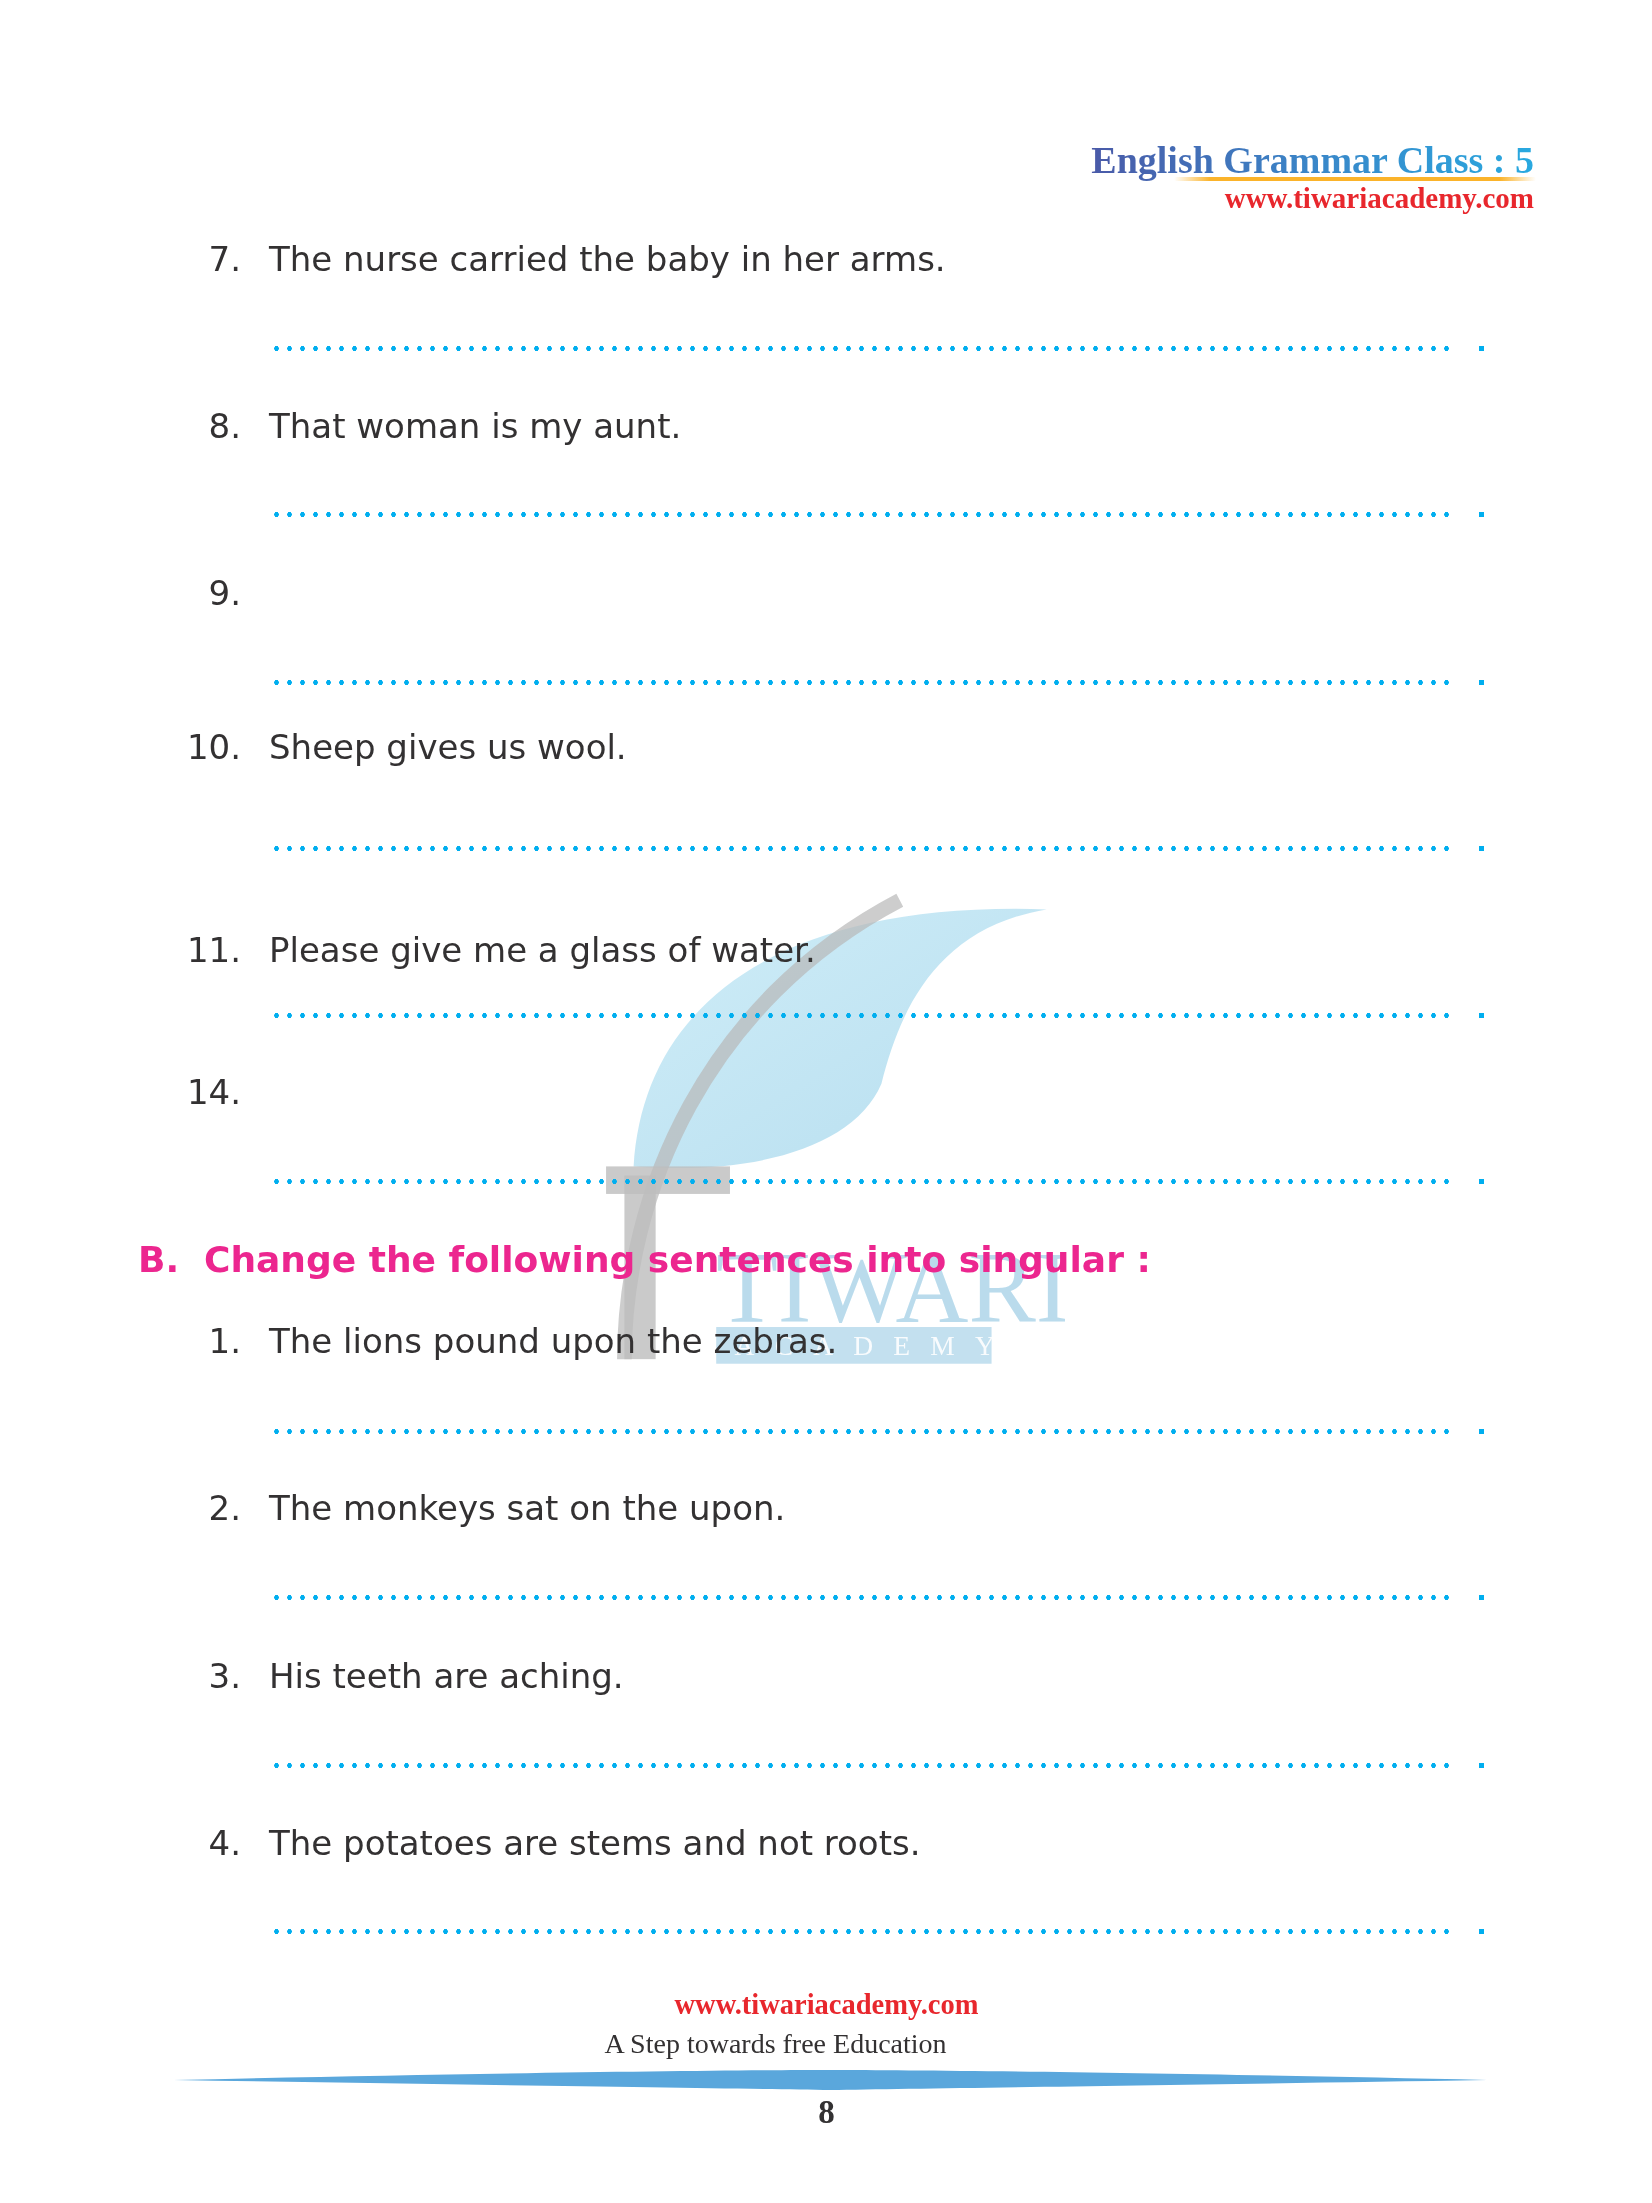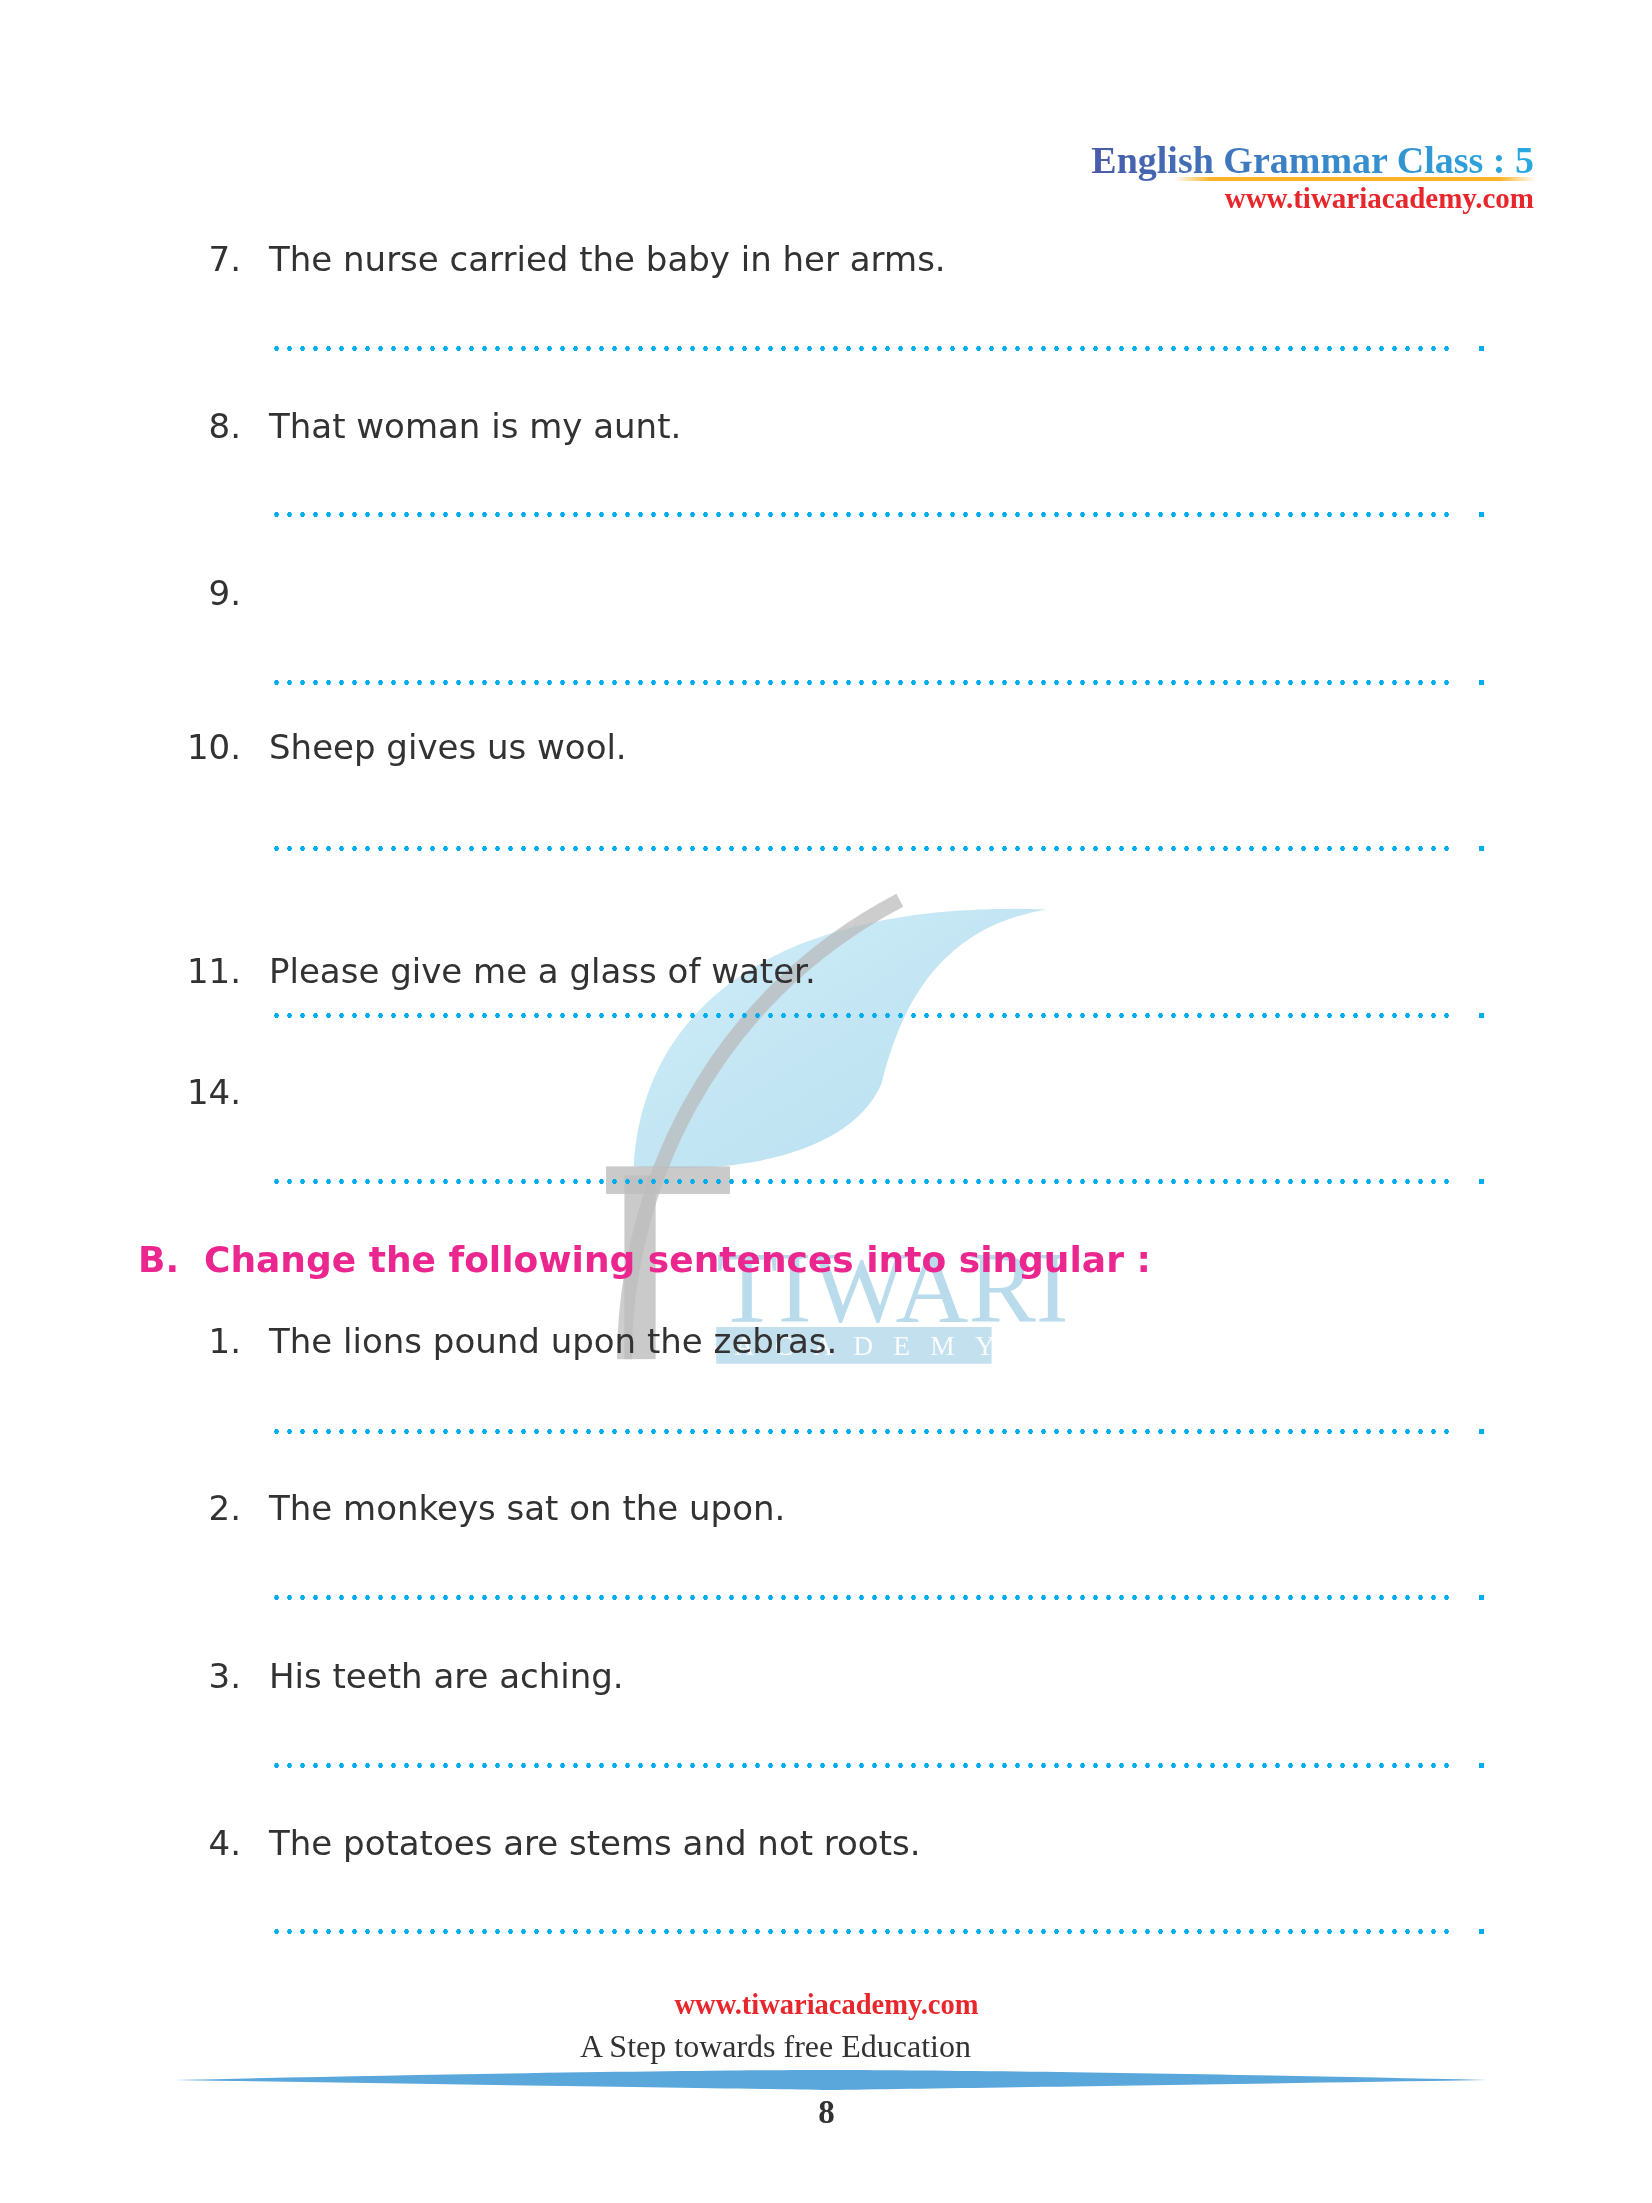--- a/index.html
+++ b/index.html
@@ -42,21 +42,21 @@
     position:absolute; left:138px; top:1232px; font-size:36px; font-weight:bold;
     color:#ec268f; line-height:55px; white-space:nowrap;
   }
   .section .letter { display:inline-block; width:66px; }
   .ftr-url {
     position:absolute; left:0; width:1653px; top:1989px; text-align:center;
     font-family:"Liberation Serif", serif; font-weight:bold; font-size:28.5px; color:#e8272d;
   }
   .ftr-tag {
     position:absolute; left:0; width:1551px; top:2028px; text-align:center;
-    font-family:"Liberation Serif", serif; font-size:32px; color:#333132;
+    font-family:"Liberation Serif", serif; font-size:28px; color:#333132;
   }
   .ftr-bar { position:absolute; left:174px; top:2070px; width:1313px; height:20px; }
   .ftr-page {
     position:absolute; left:0; width:1653px; top:2094px; text-align:center;
     font-family:"Liberation Serif", serif; font-weight:bold; font-size:33px; color:#333132;
   }
 </style>
 </head>
 <body>
 
@@ -108,21 +108,21 @@
 
 <div class="item" style="top:720px">
   <span class="num">10.</span>
   <span class="txt">Sheep gives us wool.</span>
 </div>
 <div class="dots" style="top:846px">
     <div class="run"></div>
     <div class="end"></div>
   </div>
 
-<div class="item" style="top:944px">
+<div class="item" style="top:923px">
   <span class="num">11.</span>
   <span class="txt">Please give me a glass of water.</span>
 </div>
 <div class="dots" style="top:1013px">
     <div class="run"></div>
     <div class="end"></div>
   </div>
 
 <div class="item" style="top:1065px">
   <span class="num">14.</span>

